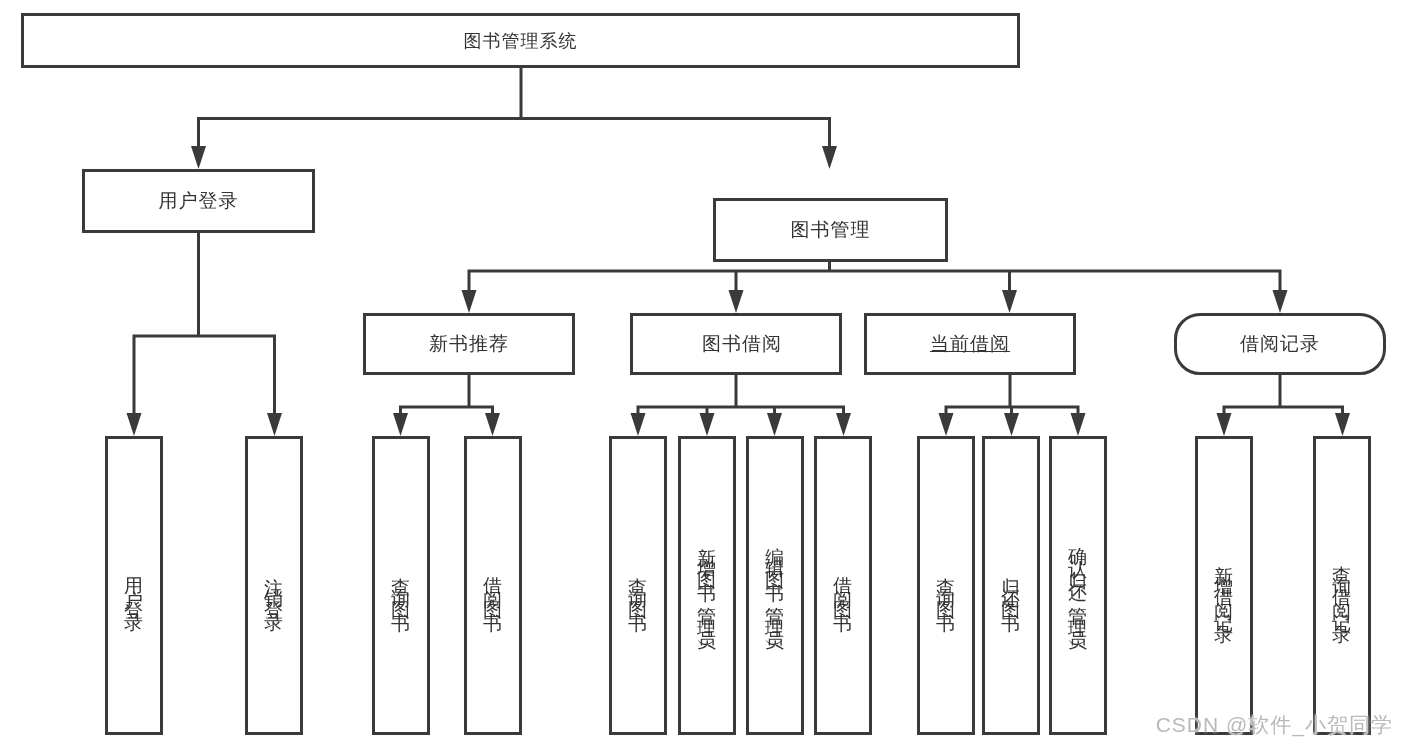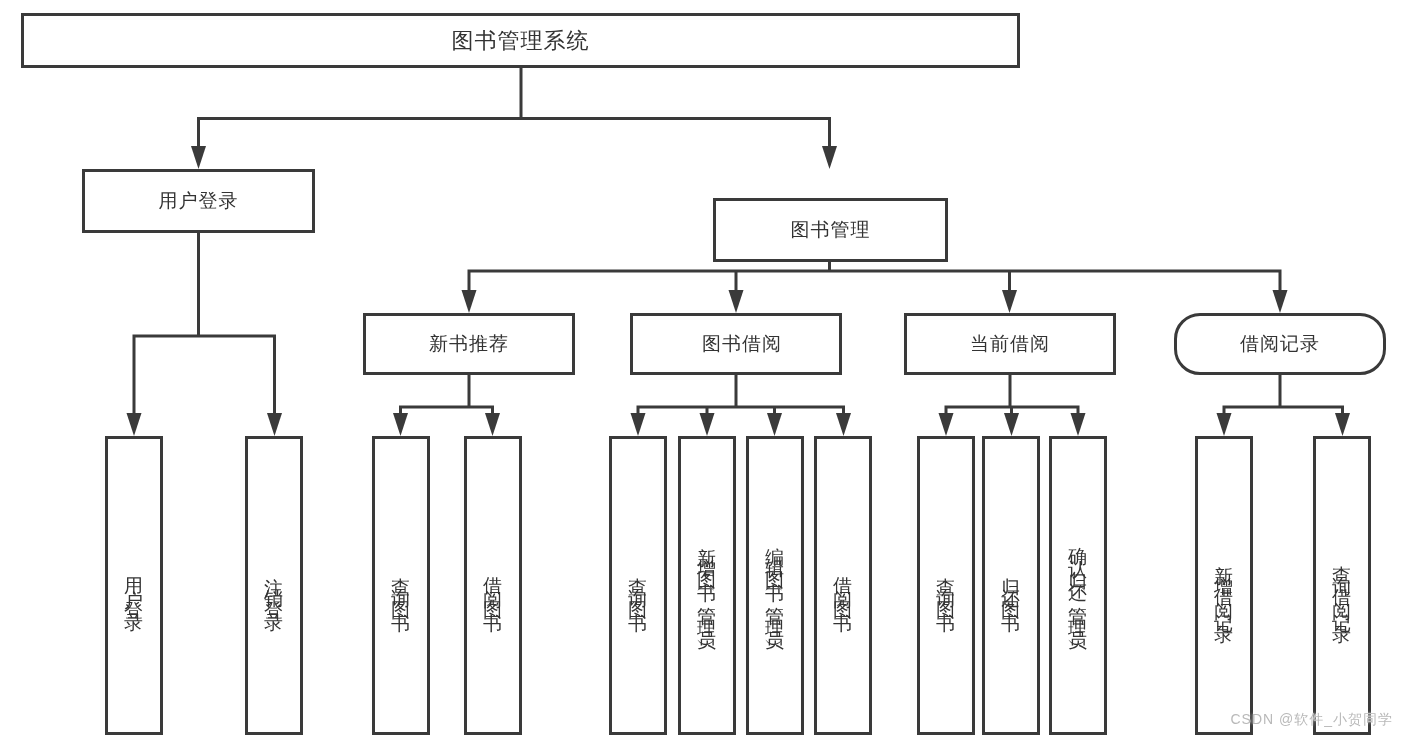--- a/index.html
+++ b/index.html
@@ -6,30 +6,30 @@
   #stage{
     position:relative;width:1405px;height:747px;background:#ffffff;overflow:hidden;
     font-family:"Liberation Sans", sans-serif;color:#333333;
   }
   #wires{position:absolute;left:0;top:0;width:1405px;height:747px;}
   .box{
     position:absolute;box-sizing:border-box;border:3px solid #3a3a3a;background:#ffffff;
     display:flex;align-items:center;justify-content:center;text-align:center;
   }
   .hlabel{font-size:19px;letter-spacing:1px;white-space:nowrap;}
-  .root-label{font-size:22px;letter-spacing:1px;}
+  .root-label{font-size:18px;letter-spacing:1px;}
   .leaf span{
     writing-mode:vertical-rl;text-orientation:mixed;
     font-size:19px;line-height:1;letter-spacing:12px;
   }
   .lvl2{top:169px;height:64px;}
   .lvl3{top:313px;height:62px;}
   .leaf{top:436px;height:299px;width:58px;}
   #watermark{
-    position:absolute;top:711px;right:12px;font-size:14px;letter-spacing:1px;
+    position:absolute;top:711px;right:12px;font-size:21px;letter-spacing:1px;
     color:#b9b9b9;text-shadow:0 0 3px #ffffff,0 0 1px #ffffff;white-space:nowrap;
   }
 </style>
 </head>
 <body>
 
 <div id="stage">
 
   <svg id="wires" viewBox="0 0 1405 747" xmlns="http://www.w3.org/2000/svg">
     <g stroke="#3a3a3a" stroke-width="3" fill="none">
@@ -74,21 +74,21 @@
   <div class="box lvl2" style="left:713px;width:235px;margin-top:29px;">
     <span class="hlabel">图书管理</span>
   </div>
 
   <div class="box lvl3" style="left:363px;width:212px;">
     <span class="hlabel">新书推荐</span>
   </div>
   <div class="box lvl3" style="left:630px;width:212px;padding-left:12px;">
     <span class="hlabel">图书借阅</span>
   </div>
-  <div class="box lvl3" style="left:904px;width:212px;">
+  <div class="box lvl3" style="left:864px;width:212px;text-decoration:underline;">
     <span class="hlabel">当前借阅</span>
   </div>
   <div class="box lvl3" style="left:1174px;width:212px;border-radius:26px;">
     <span class="hlabel">借阅记录</span>
   </div>
 
   <div class="box leaf" style="left:105px;">
     <span>用户登录</span>
   </div>
   <div class="box leaf" style="left:245px;">

